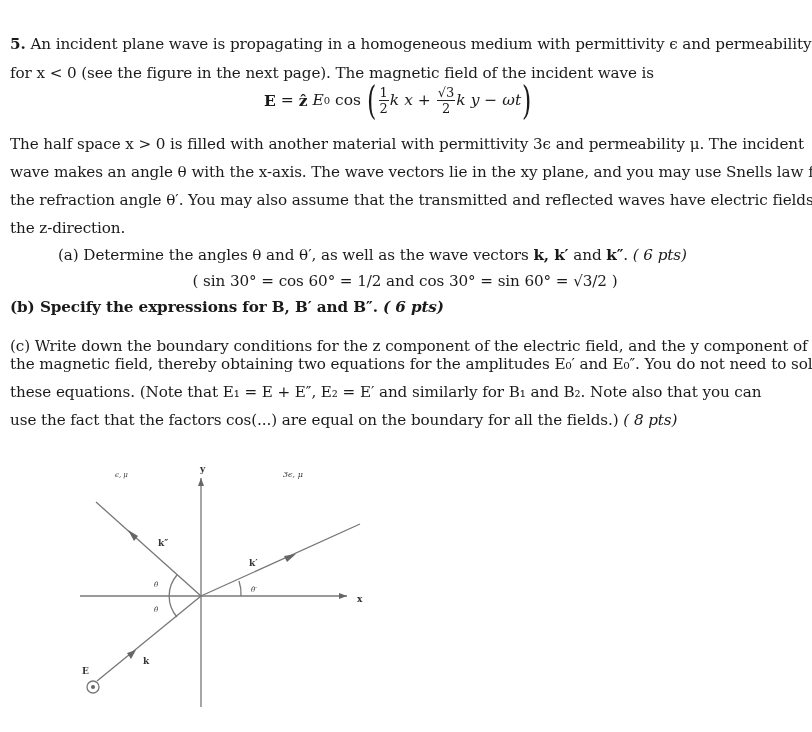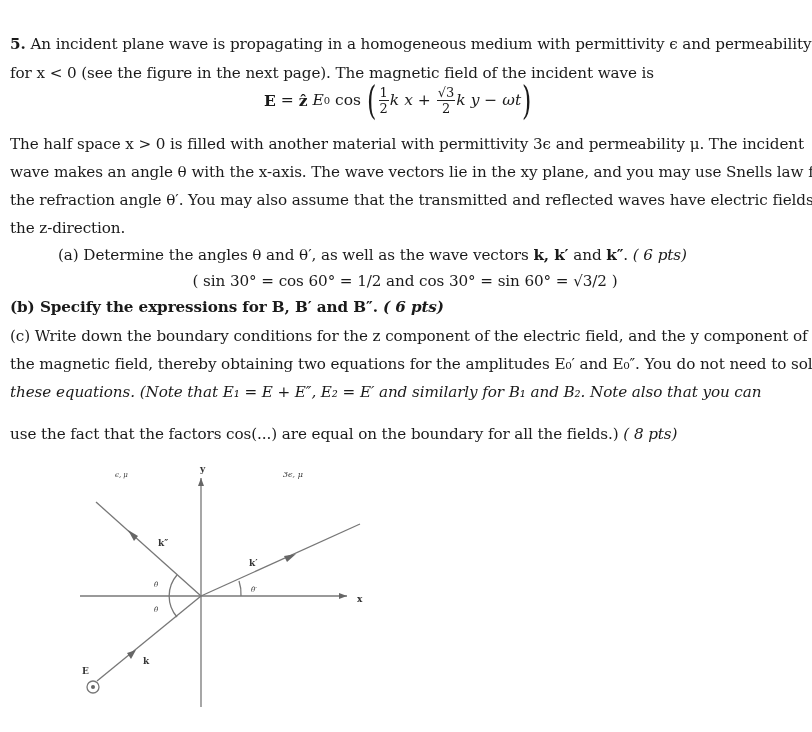--- a/index.html
+++ b/index.html
@@ -53,24 +53,24 @@
 
 <div class="line" style="top:245px;margin-left:48px;">
   <span>(a) Determine the angles θ and θ′, as well as the wave vectors </span><b>k, k′</b><span style="white-space:pre"> and </span><b>k″</b><span>.</span><i style="white-space:pre"> ( 6 pts)</i>
 </div>
 <div class="line" style="top:271px;text-align:center;"><span>( sin 30° = cos 60° = 1/2 and cos 30° = sin 60° = √3/2 )</span></div>
 
 <div class="line" style="top:297px;font-weight:bold;">
   <span>(b) Specify the expressions for </span><b>B, B′</b><span style="white-space:pre"> and </span><b>B″</b><span>.</span><i style="white-space:pre"> ( 6 pts)</i>
 </div>
 
-<div class="line" style="top:326px;"><span>(c) Write down the boundary conditions for the z component of the electric field, and the y component of</span></div>
+<div class="line" style="top:336px;"><span>(c) Write down the boundary conditions for the z component of the electric field, and the y component of</span></div>
 <div class="line" style="top:354px;"><span>the magnetic field, thereby obtaining two equations for the amplitudes E₀′ and E₀″. You do not need to solve</span></div>
-<div class="line" style="top:382px;font-style:italic;"><span>these equations. (Note that E₁ = E + E″, E₂ = E′ and similarly for B₁ and B₂. Note also that you can</span></div>
-<div class="line" style="top:424px;"><span>use the fact that the factors cos(...) are equal on the boundary for all the fields.)</span><i style="white-space:pre"> ( 8 pts)</i></div>
+<div class="line" style="top:382px;"><span>these equations. (Note that E₁ = E + E″, E₂ = E′ and similarly for B₁ and B₂. Note also that you can</span></div>
+<div class="line" style="top:410px;"><span>use the fact that the factors cos(...) are equal on the boundary for all the fields.)</span><i style="white-space:pre"> ( 8 pts)</i></div>
 
 <svg class="fig" width="420" height="282" viewBox="0 450 420 282">
   <g stroke="#777" stroke-width="1.3" fill="none">
     <line x1="80" y1="596" x2="347" y2="596"></line>
     <line x1="201" y1="478" x2="201" y2="707"></line>
     <line x1="96" y1="502" x2="201" y2="596"></line>
     <line x1="201" y1="596" x2="360" y2="524"></line>
     <line x1="97" y1="681" x2="201" y2="596"></line>
     <path d="M 177 575 A 32 32 0 0 0 177 617"></path>
     <path d="M 239 581 A 40 40 0 0 1 241 596"></path>

